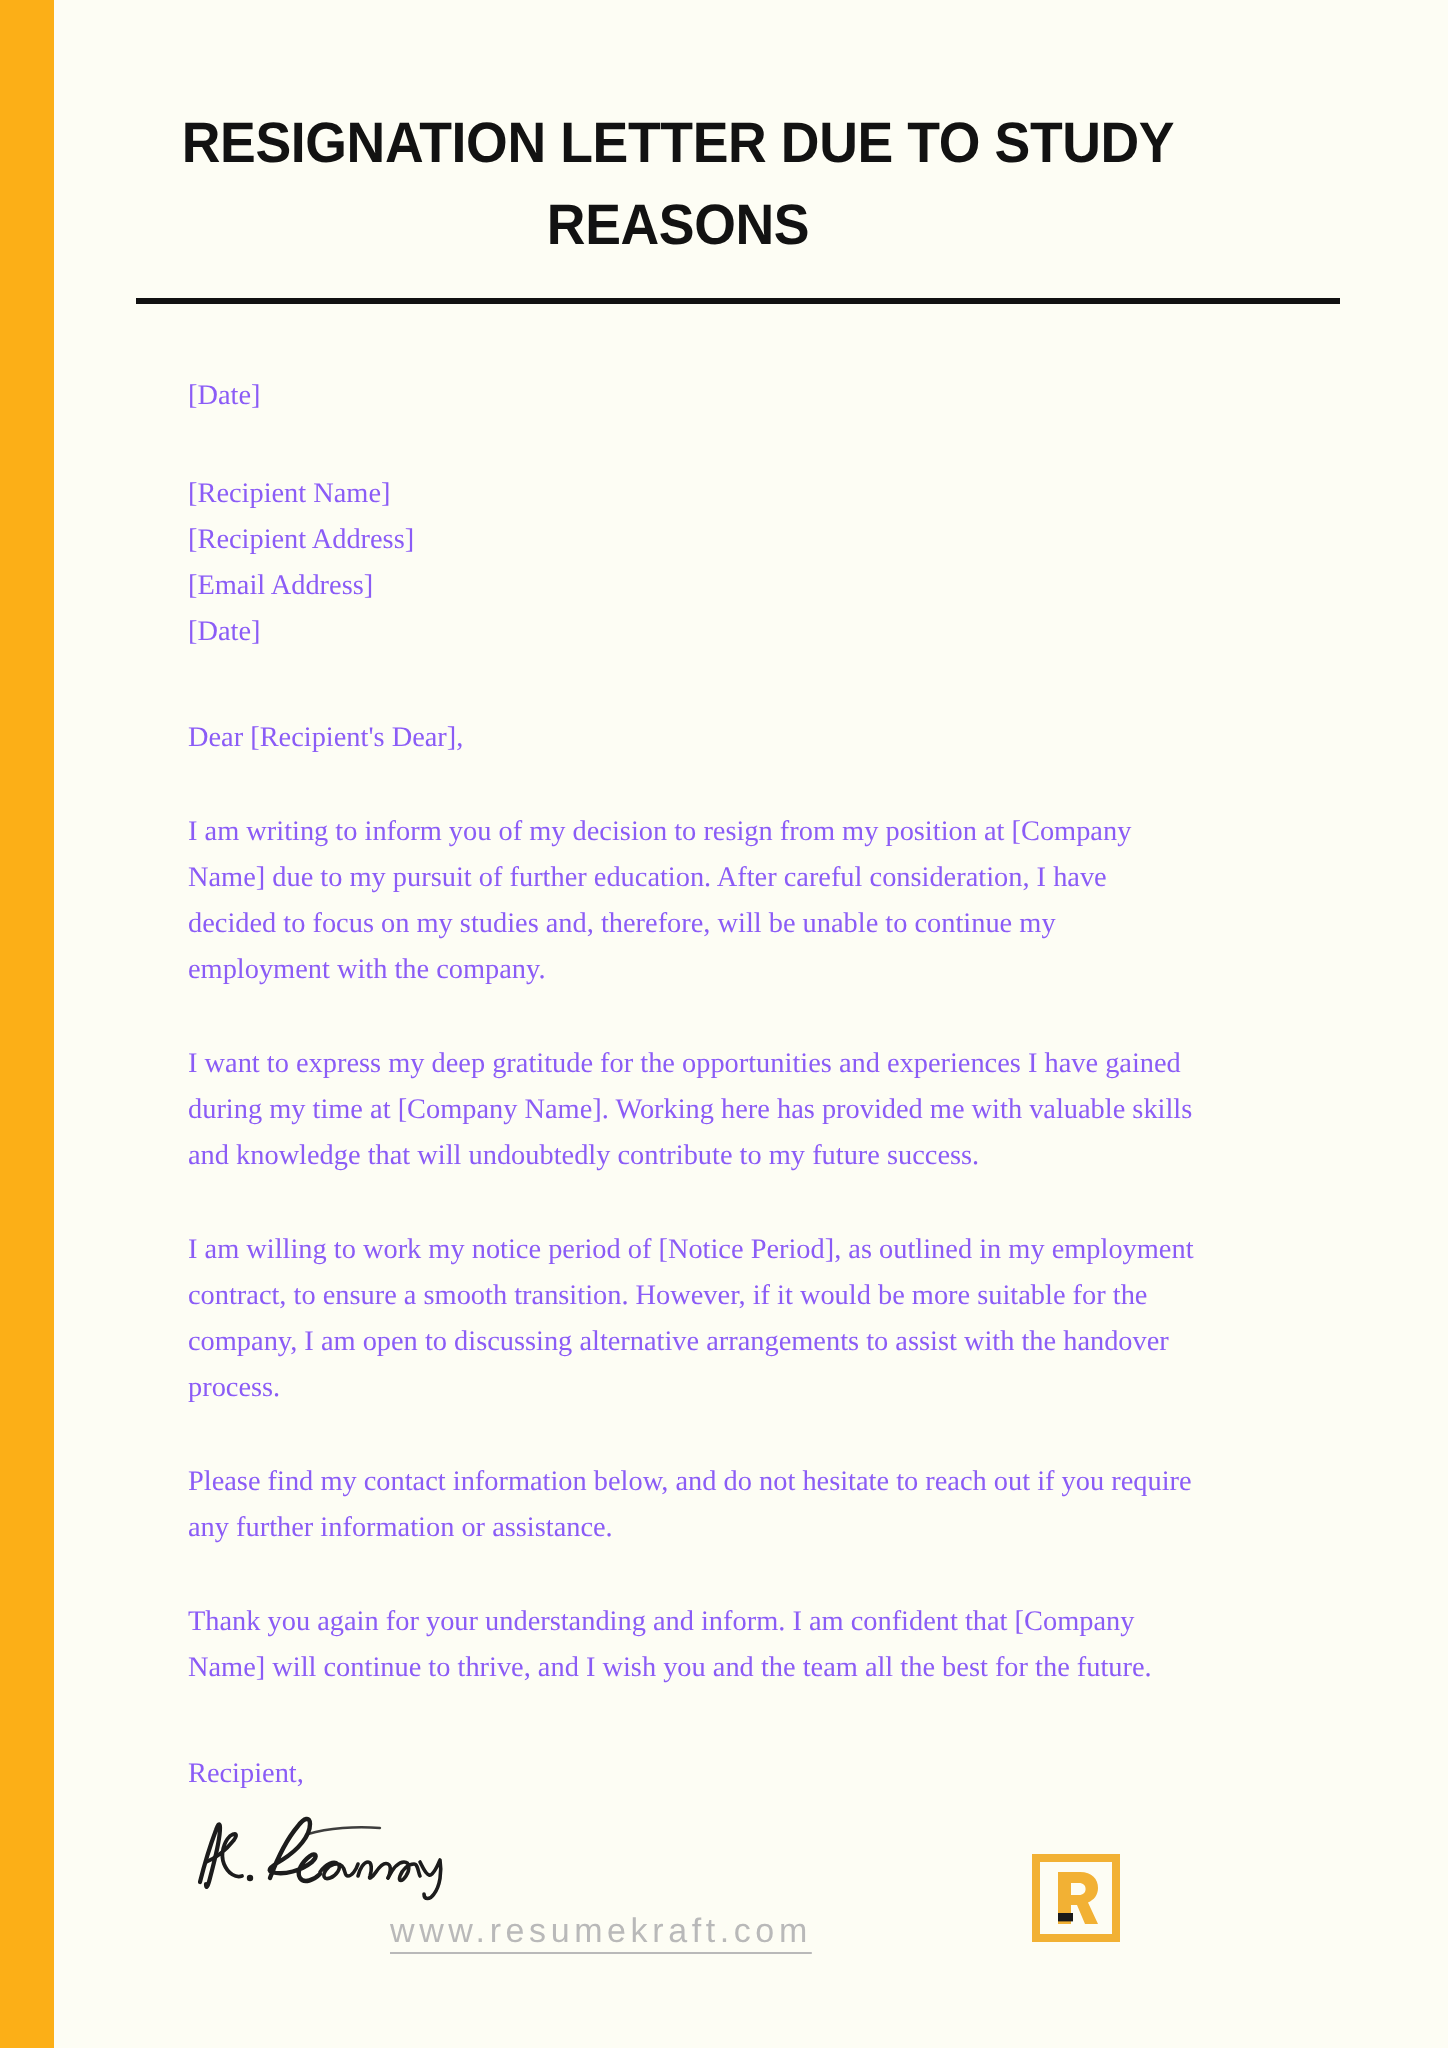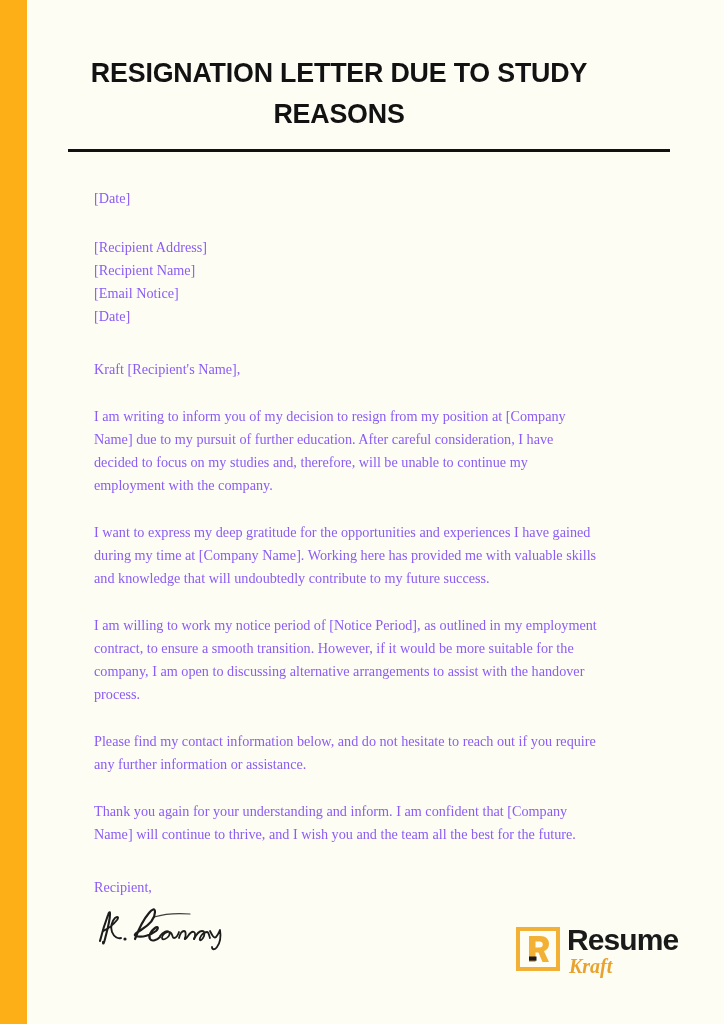--- a/index.html
+++ b/index.html
@@ -195,27 +195,27 @@
     <div id="letter-header">
       <h1 id="page-title">RESIGNATION LETTER DUE TO STUDY REASONS</h1>
       <div id="title-rule"></div>
     </div>
 
     <div id="letter-body">
 
       <p class="block" id="date-top">[Date]</p>
 
       <div class="block" id="recipient-block">
+        <span class="addr-line">[Recipient Name]</span>
         <span class="addr-line">[Recipient Address]</span>
-        <span class="addr-line">[Recipient Name]</span>
-        <span class="addr-line">[Email Notice]</span>
+        <span class="addr-line">[Email Address]</span>
         <span class="addr-line">[Date]</span>
       </div>
 
-      <p class="block" id="salutation">Kraft [Recipient's Name],</p>
+      <p class="block" id="salutation">Dear [Recipient's Dear],</p>
 
       <p class="body-paragraph">I am writing to inform you of my decision to resign from my position at [Company Name] due to my pursuit of further education. After careful consideration, I have decided to focus on my studies and, therefore, will be unable to continue my employment with the company.</p>
 
       <p class="body-paragraph">I want to express my deep gratitude for the opportunities and experiences I have gained during my time at [Company Name]. Working here has provided me with valuable skills and knowledge that will undoubtedly contribute to my future success.</p>
 
       <p class="body-paragraph">I am willing to work my notice period of [Notice Period], as outlined in my employment contract, to ensure a smooth transition. However, if it would be more suitable for the company, I am open to discussing alternative arrangements to assist with the handover process.</p>
 
       <p class="body-paragraph">Please find my contact information below, and do not hesitate to reach out if you require any further information or assistance.</p>
 
       <p class="body-paragraph">Thank you again for your understanding and inform. I am confident that [Company Name] will continue to thrive, and I wish you and the team all the best for the future.</p>
@@ -239,30 +239,27 @@
             <path d="M116 26 C118 30, 120 34, 122 32 C124 30, 125 27, 126 25
                      C127 31, 126 38, 123 42 C121 45, 118 45, 118 42" stroke-width="1.8"></path>
             <path d="M60 12 C70 9, 84 8, 96 9" stroke-width="1.2" opacity="0.85"></path>
           </g>
         </svg>
       </div>
     </div>
 
     <div id="letter-footer">
 
+      <div id="site-url">www.resumekraft.com</div>
 
       <div id="brand-logo">
         <div id="logo-mark">
           <svg width="36" height="36" viewBox="0 0 36 36" aria-hidden="true">
             <path d="M9 5 H20 C26 5 29 8.5 29 13 C29 16.5 27 19 24 20.2 L29 31 H22.5 L18.5 21.5 H15.5 V31 H9 Z
                      M15.5 10.5 V16.5 H19.5 C21.6 16.5 22.8 15.3 22.8 13.5 C22.8 11.7 21.6 10.5 19.5 10.5 Z" fill="#f2b134"></path>
             <rect x="9" y="25.5" width="7.5" height="4.2" fill="#1a1a1a"></rect>
           </svg>
         </div>
-        <div id="logo-text">
-          <span id="brand-name">Resume</span>
-          <span id="brand-sub">Kraft</span>
-        </div>
       </div>
     </div>
 
   </div>
 </div>
 
 </body></html>

